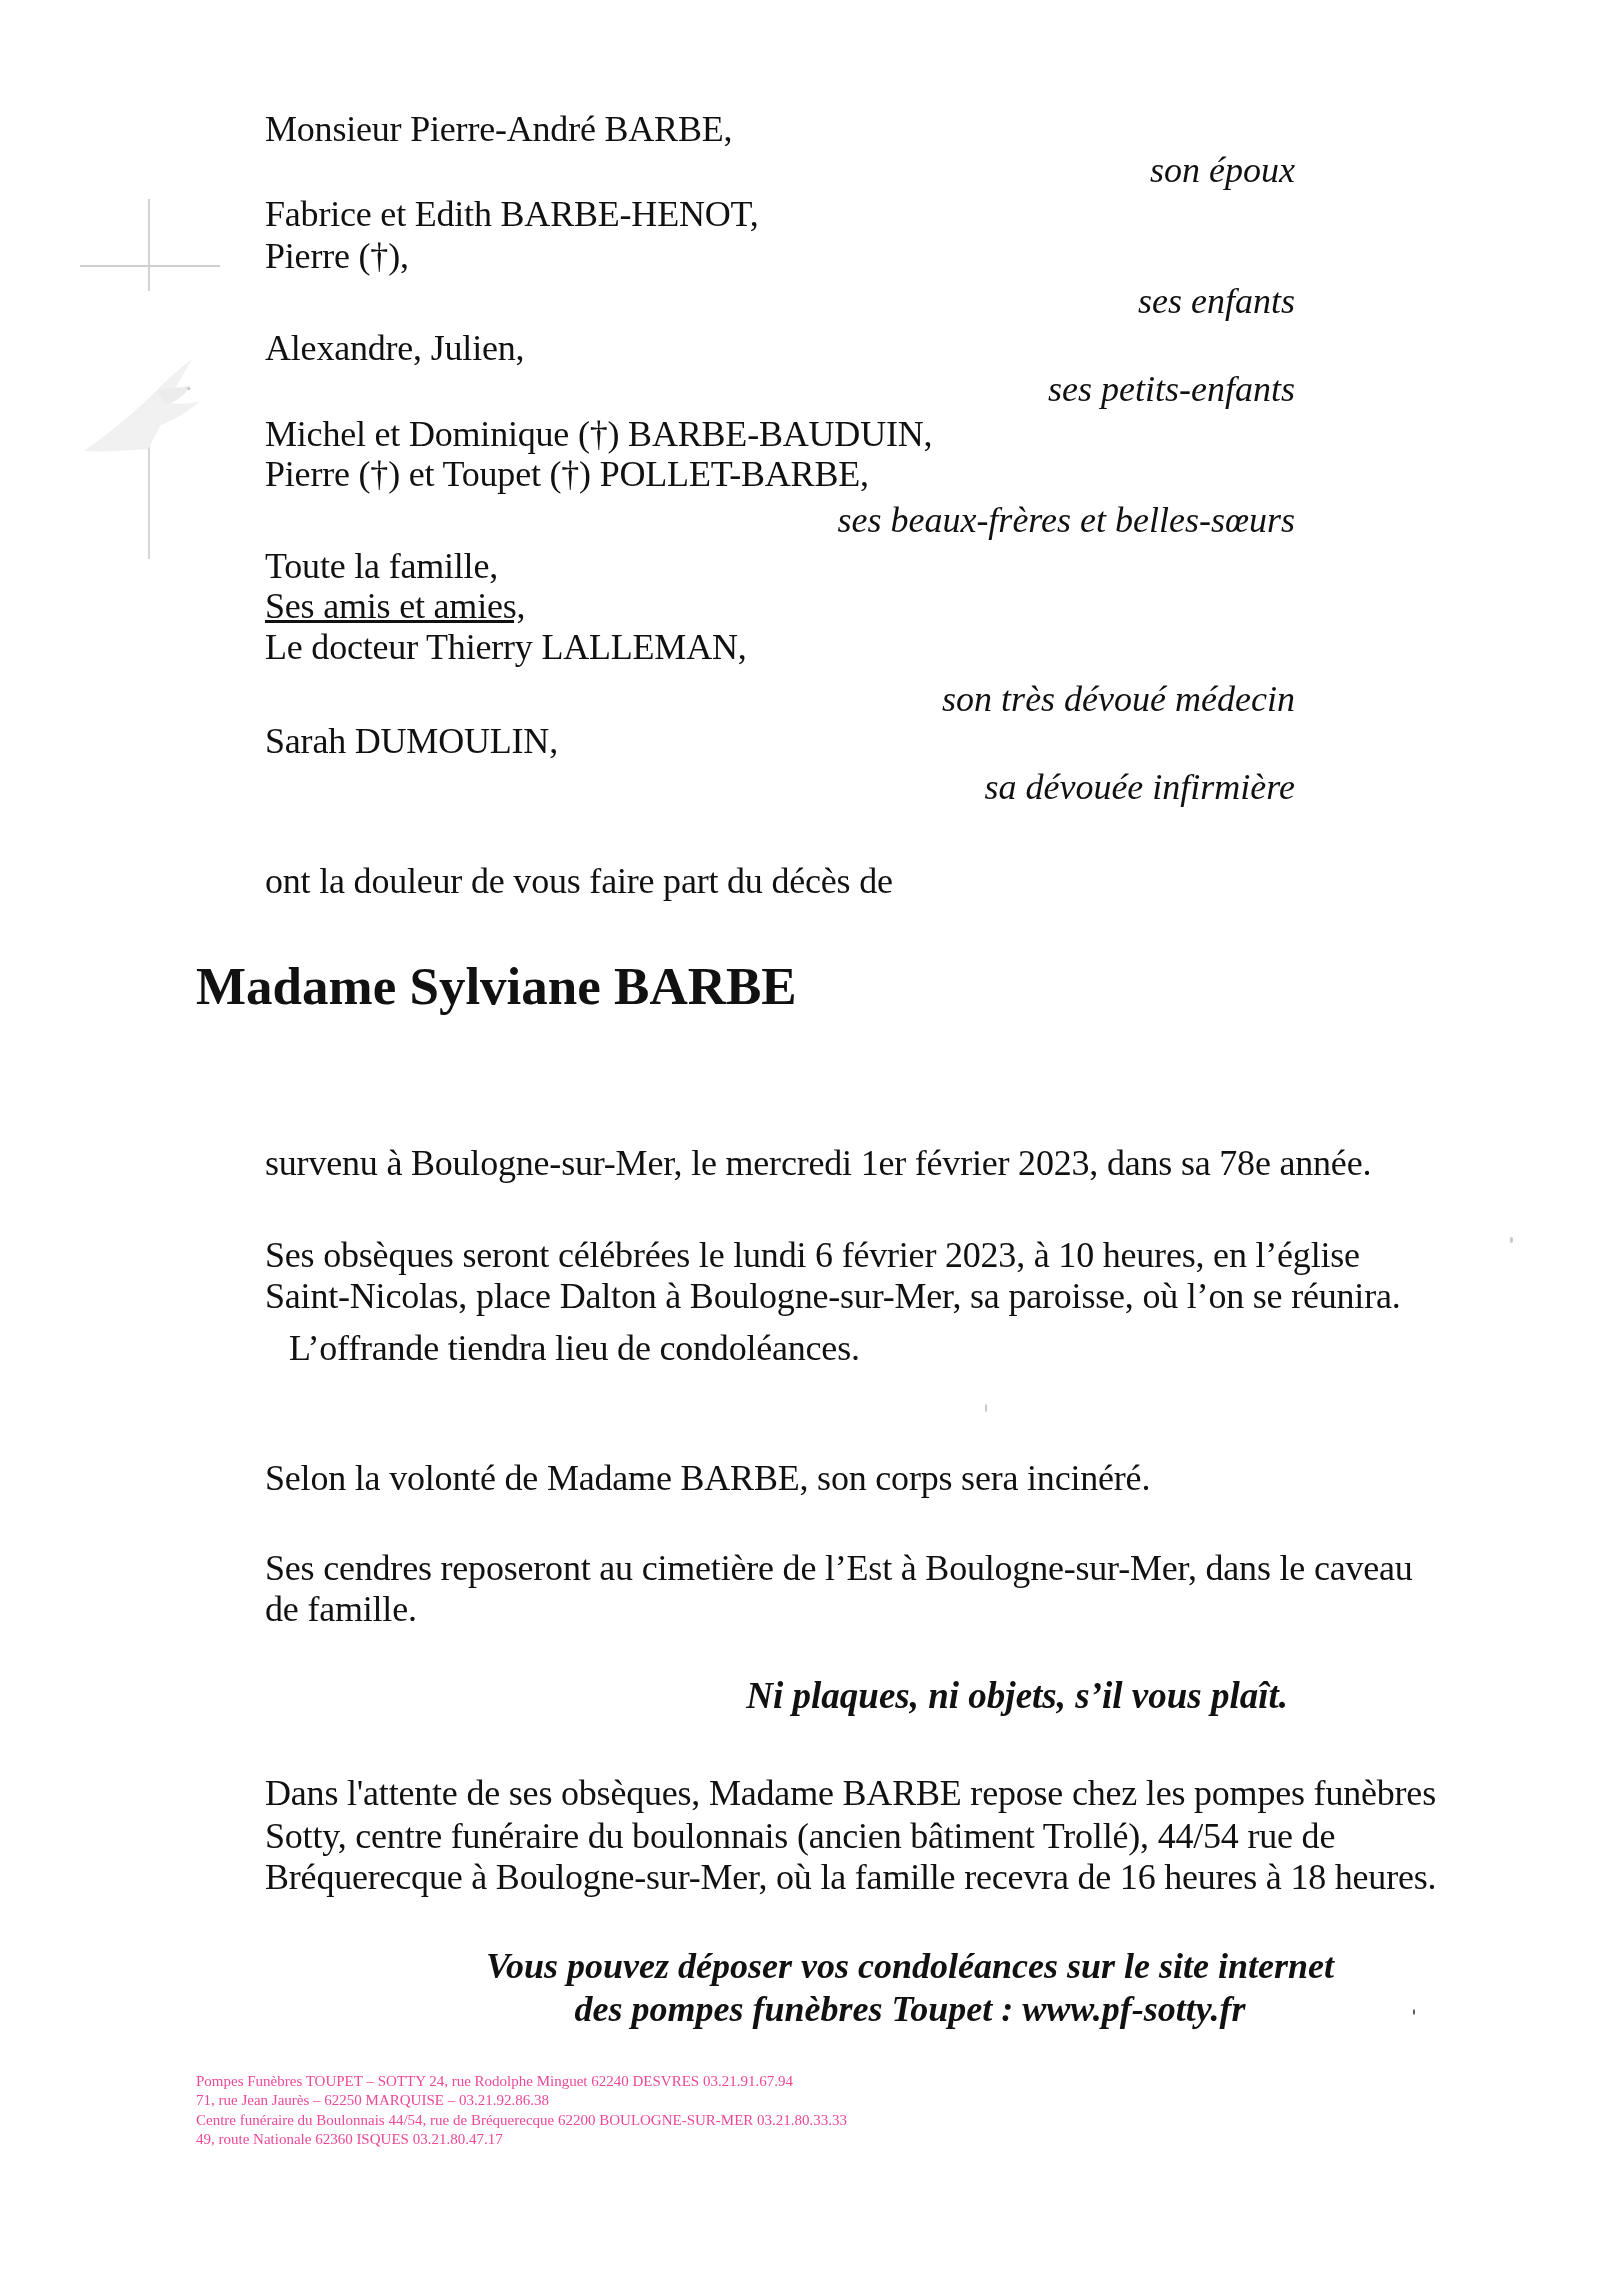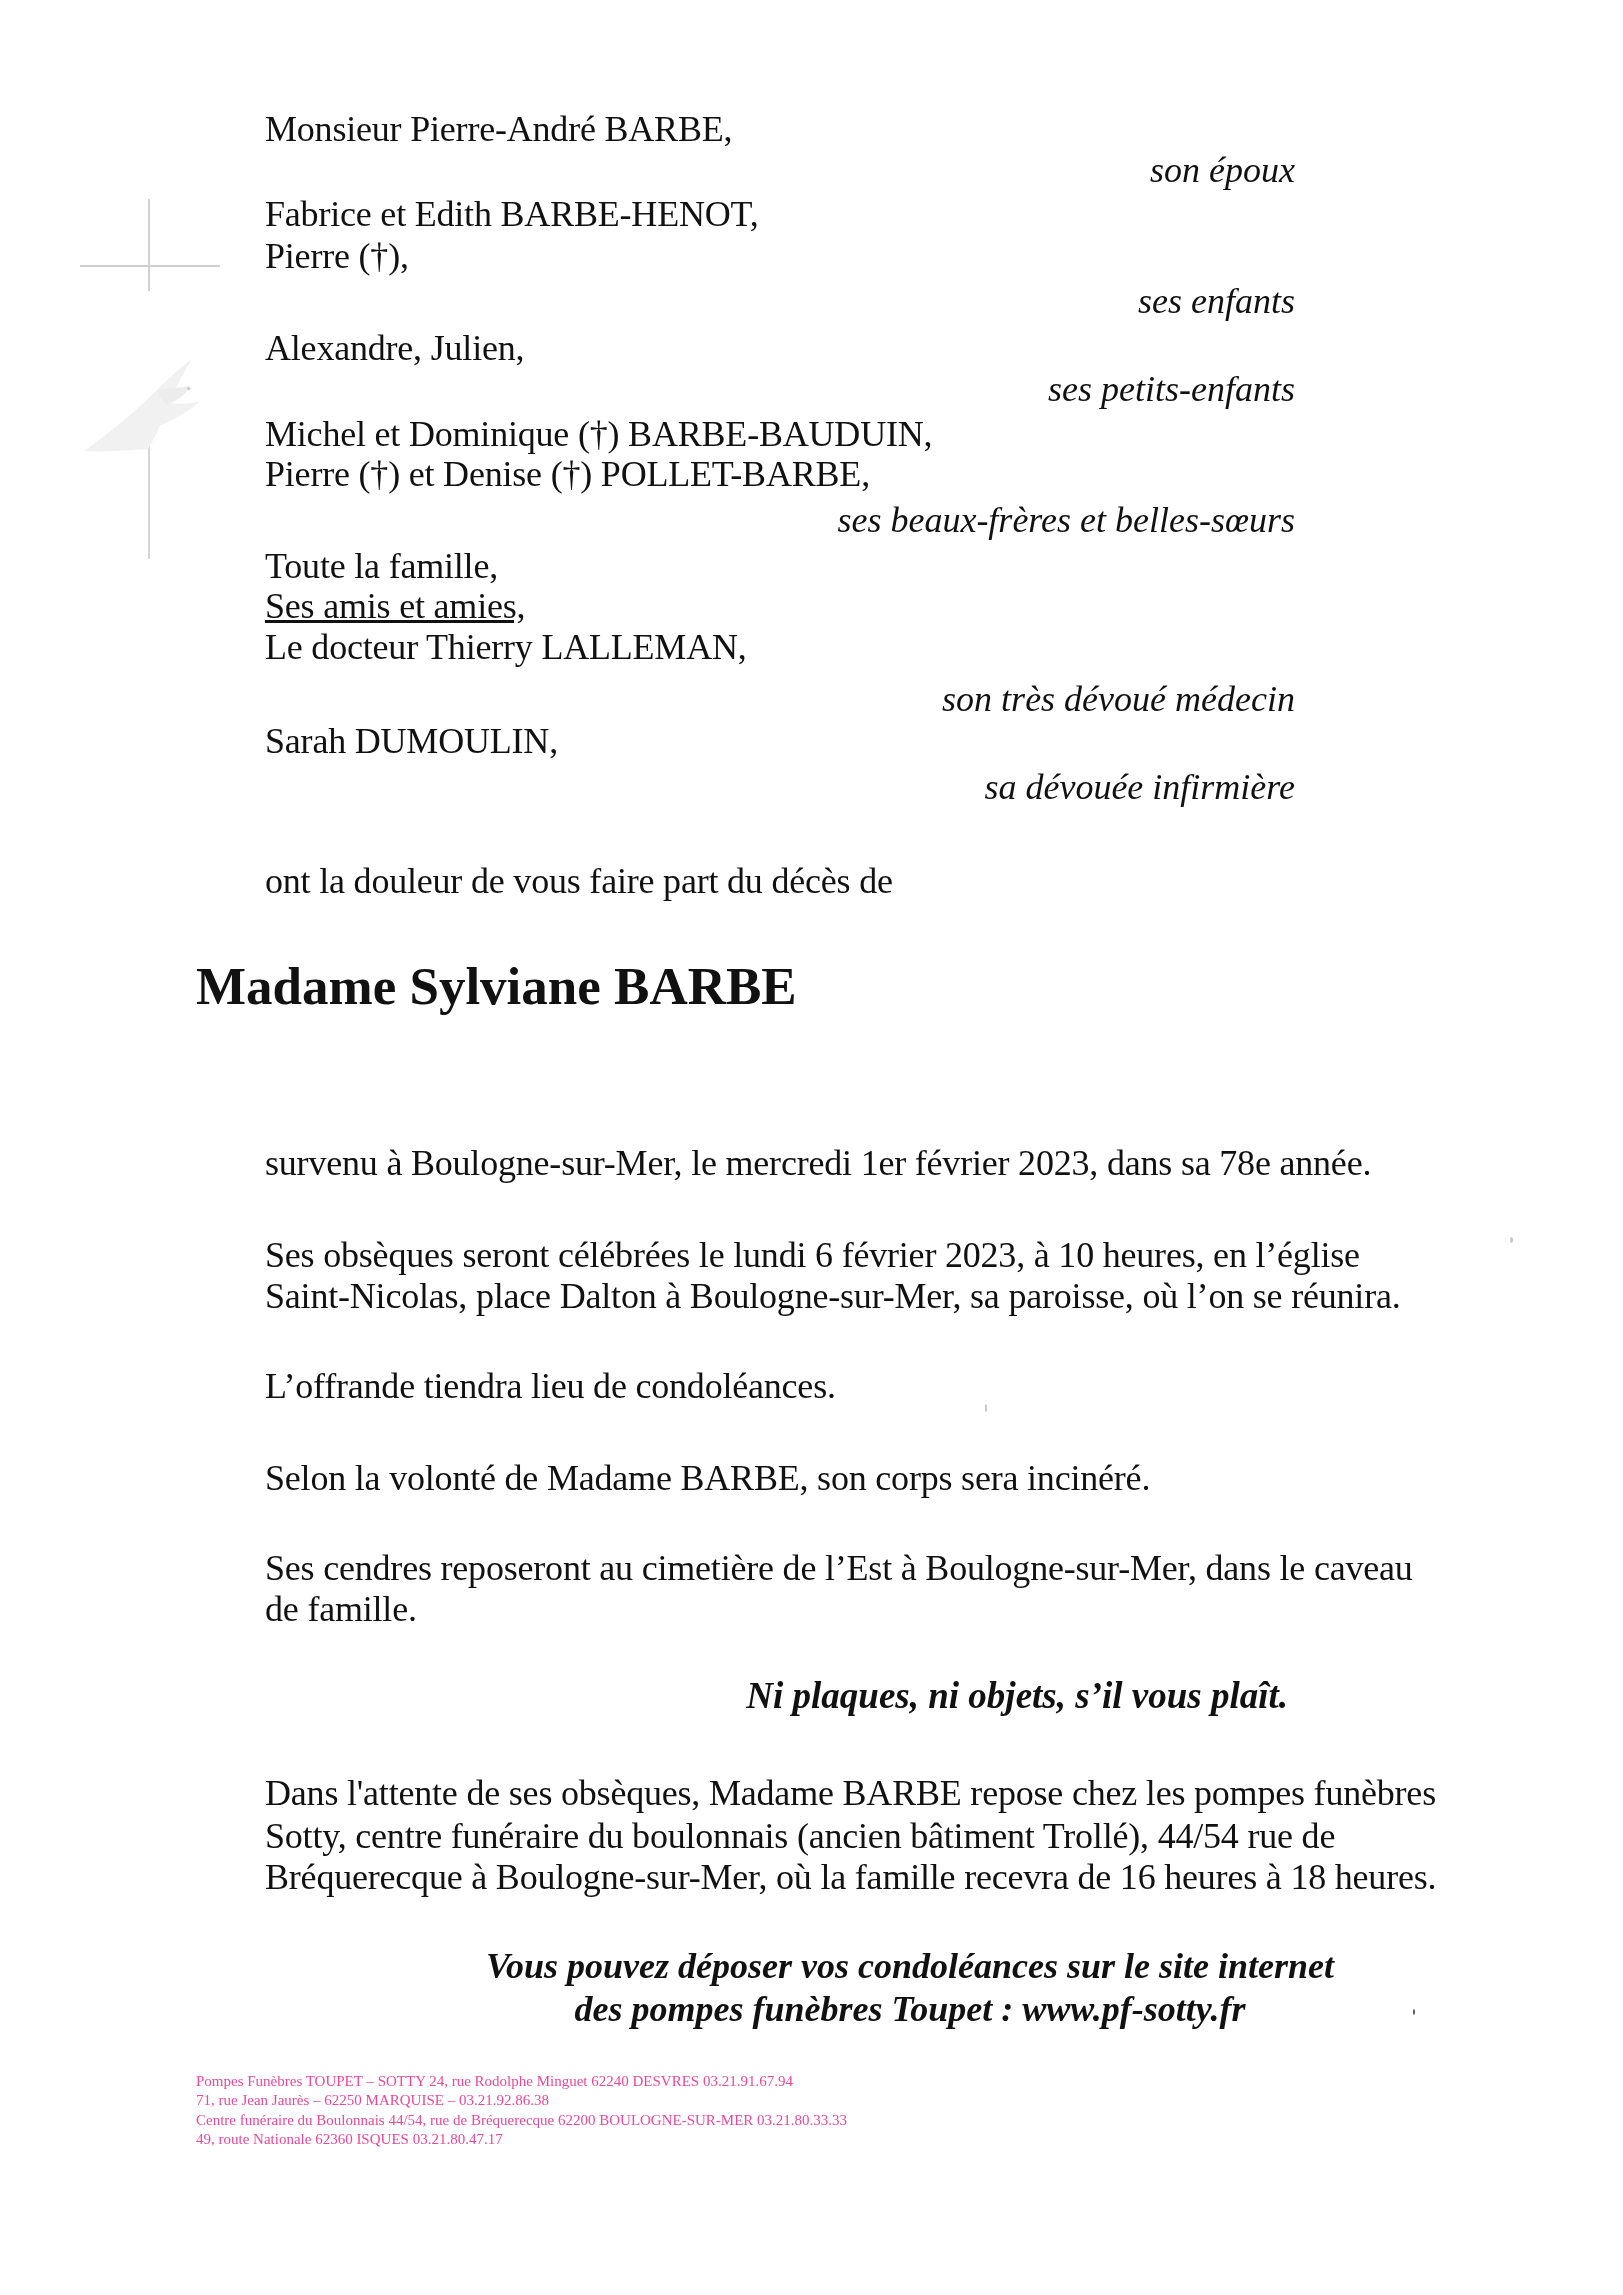--- a/index.html
+++ b/index.html
@@ -112,21 +112,21 @@
     <path d="M5 120 C40 95 70 70 95 45 C105 35 120 20 140 5 C125 30 115 50 110 60 C125 62 140 60 150 58 C135 70 120 80 100 88 C95 100 90 108 85 118 C60 118 30 122 5 120 Z" fill="#f1f1f1"></path>
     <path d="M95 45 C110 40 125 42 138 38 C132 50 120 58 108 62 Z" fill="#ececec"></path>
     <circle cx="136" cy="42" r="2" fill="#c8c8c8"></circle>
   </svg>
 
   <div class="line left-col" style="top:109px;">Monsieur Pierre-André BARBE,</div>
   <div class="line left-col" style="top:194px;">Fabrice et Edith BARBE-HENOT,</div>
   <div class="line left-col" style="top:236px;">Pierre (†),</div>
   <div class="line left-col" style="top:328px;">Alexandre, Julien,</div>
   <div class="line left-col" style="top:414px;">Michel et Dominique (†) BARBE-BAUDUIN,</div>
-  <div class="line left-col" style="top:454px;">Pierre (†) et Denise (†) POLLET-BARBE,</div>
+  <div class="line left-col" style="top:454px;">Pierre (†) et Toupet (†) POLLET-BARBE,</div>
   <div class="line left-col" style="top:546px;">Toute la famille,</div>
   <div class="line left-col" style="top:586px;text-decoration:underline;">Ses amis et amies,</div>
   <div class="line left-col" style="top:627px;">Le docteur Thierry LALLEMAN,</div>
   <div class="line left-col" style="top:721px;">Sarah DUMOULIN,</div>
 
   <div class="rel" style="top:150px;">son époux</div>
   <div class="rel" style="top:281px;">ses enfants</div>
   <div class="rel" style="top:369px;">ses petits-enfants</div>
   <div class="rel" style="top:500px;">ses beaux-frères et belles-sœurs</div>
   <div class="rel" style="top:679px;">son très dévoué médecin</div>
@@ -134,21 +134,21 @@
 
   <div class="body-line" style="top:861px;">ont la douleur de vous faire part du décès de</div>
 
   <div class="title" style="top:956px;">Madame Sylviane BARBE</div>
 
   <div class="body-line" style="top:1143px;">survenu à Boulogne-sur-Mer, le mercredi 1er février 2023, dans sa 78e année.</div>
 
   <div class="body-line" style="top:1235px;">Ses obsèques seront célébrées le lundi 6 février 2023, à 10 heures, en l’église</div>
   <div class="body-line" style="top:1276px;">Saint-Nicolas, place Dalton à Boulogne-sur-Mer, sa paroisse, où l’on se réunira.</div>
 
-  <div class="body-line" style="top:1366px;">L’offrande tiendra lieu de condoléances.</div>
+  <div class="body-line" style="top:1328px;margin-left:24px;">L’offrande tiendra lieu de condoléances.</div>
 
   <div class="body-line" style="top:1458px;">Selon la volonté de Madame BARBE, son corps sera incinéré.</div>
 
   <div class="body-line" style="top:1548px;">Ses cendres reposeront au cimetière de l’Est à Boulogne-sur-Mer, dans le caveau</div>
   <div class="body-line" style="top:1589px;">de famille.</div>
 
   <div class="note" style="top:1674px;">Ni plaques, ni objets, s’il vous plaît.</div>
 
   <div class="body-line" style="top:1773px;">Dans l'attente de ses obsèques, Madame BARBE repose chez les pompes funèbres</div>
   <div class="body-line" style="top:1816px;">Sotty, centre funéraire du boulonnais (ancien bâtiment Trollé), 44/54 rue de</div>

